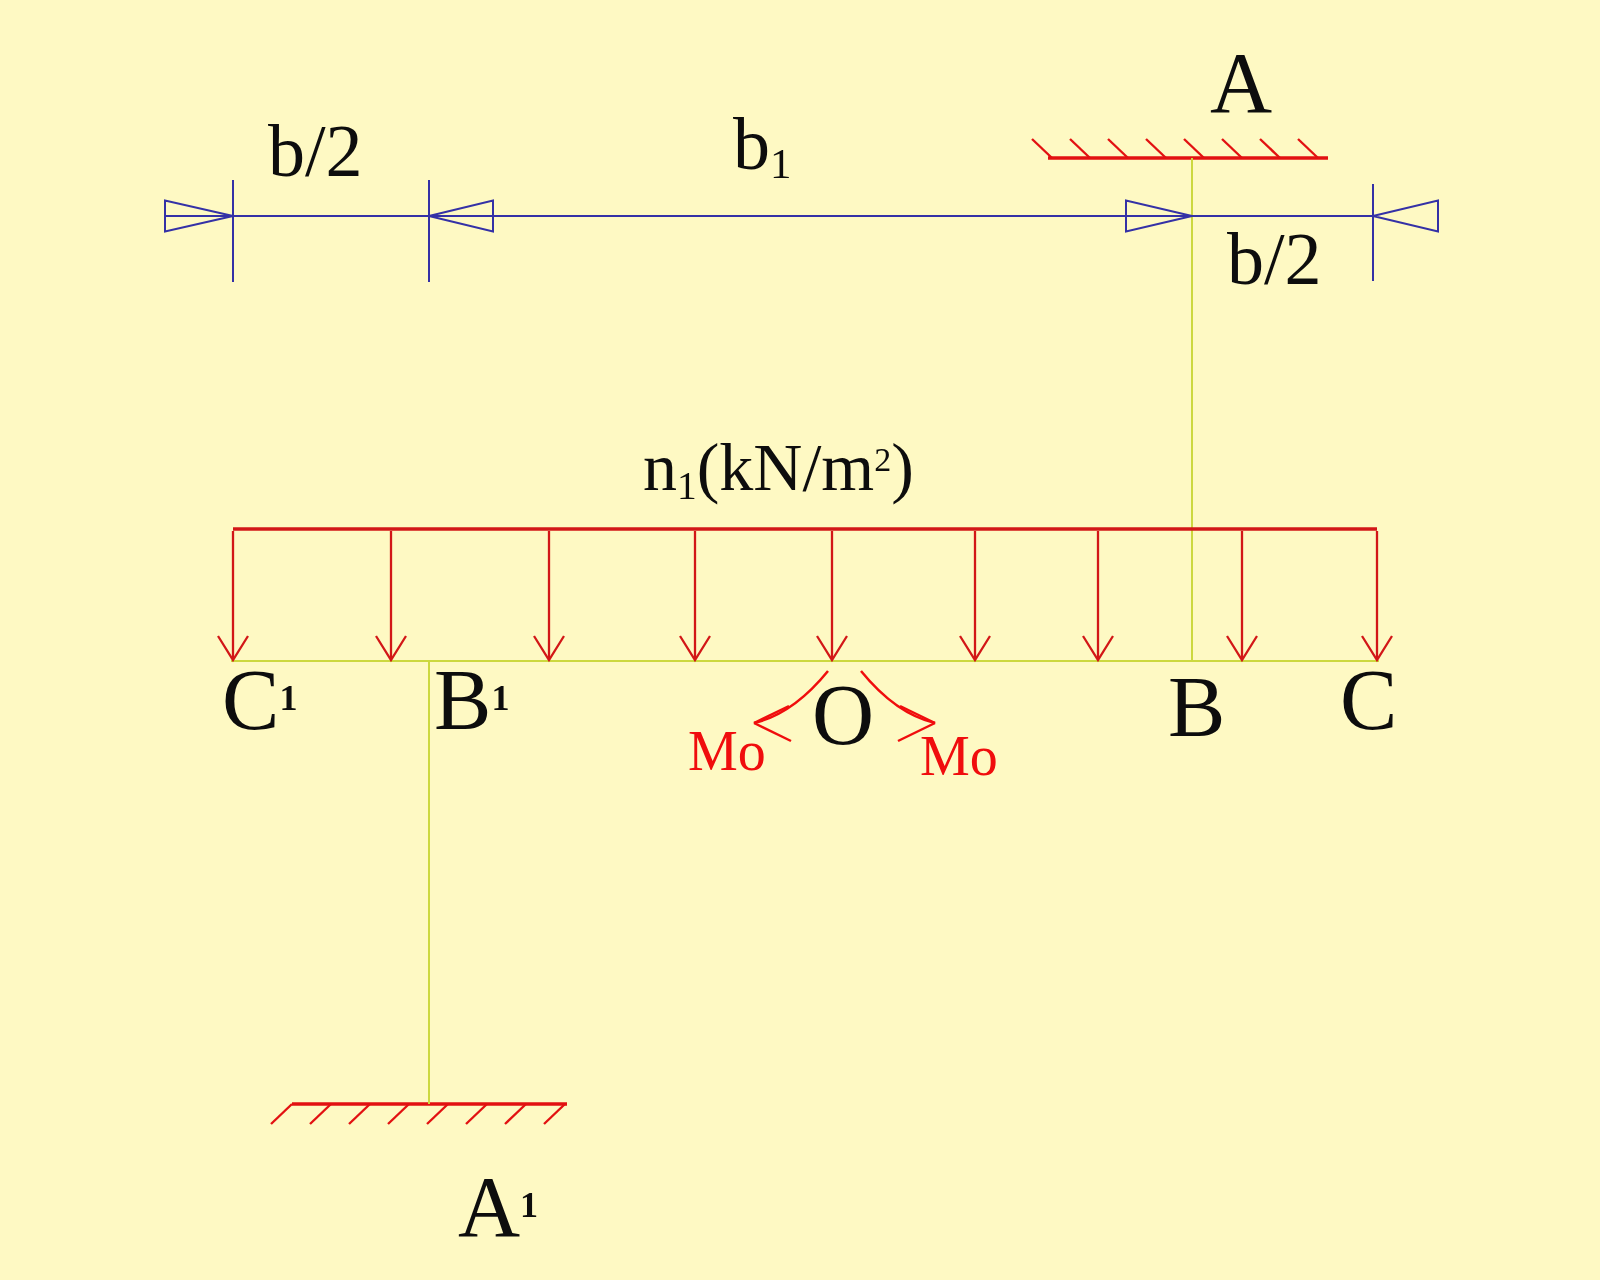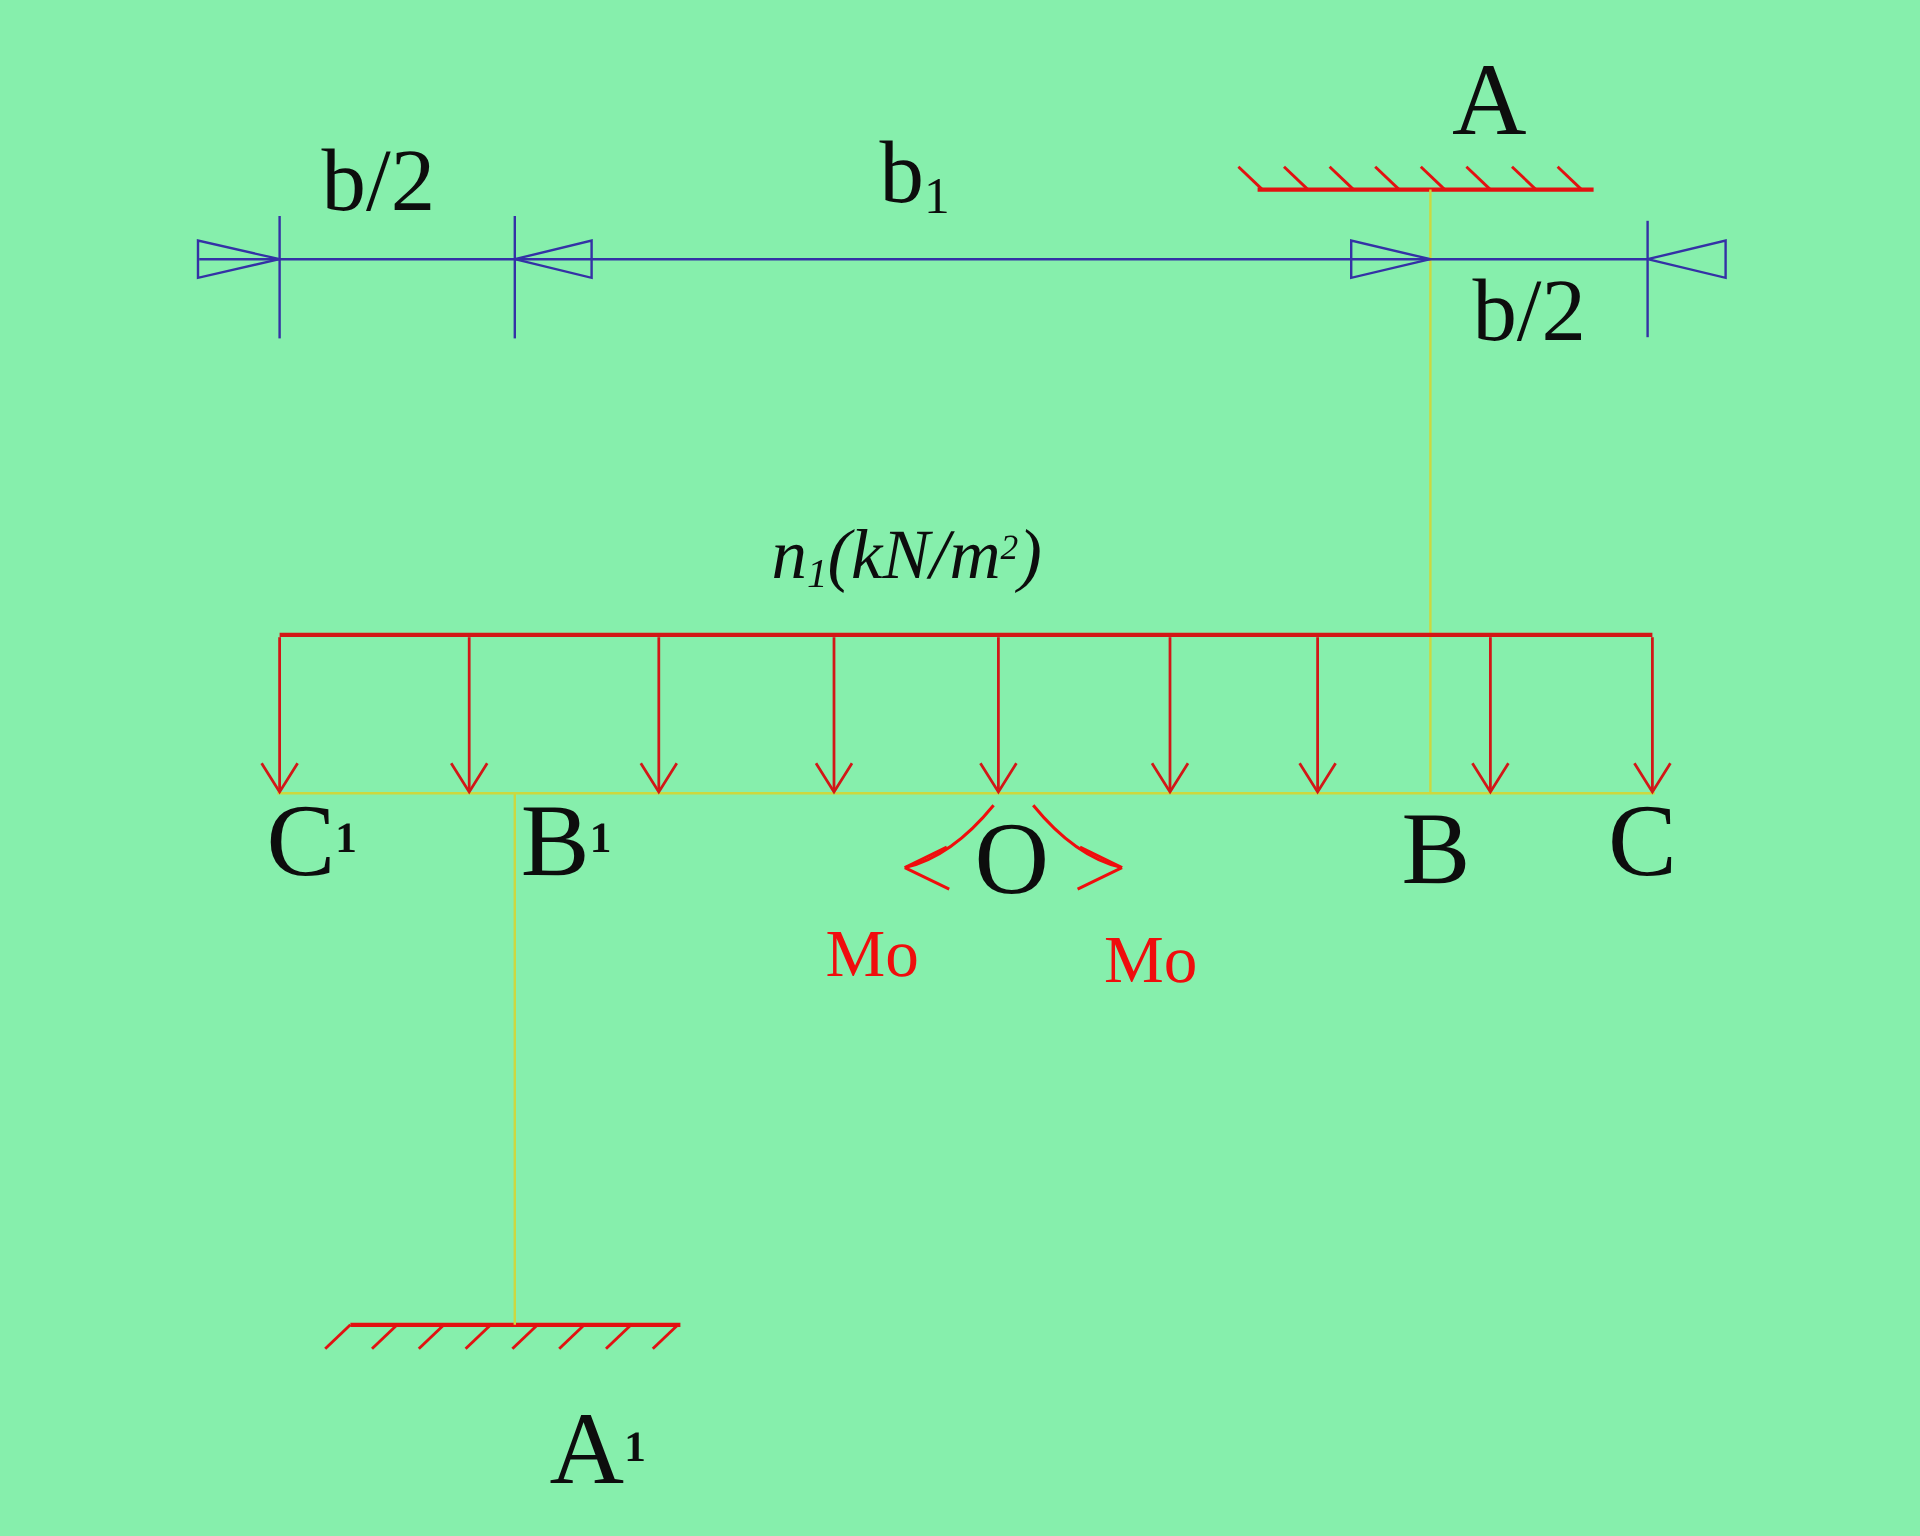--- a/index.html
+++ b/index.html
@@ -1,34 +1,34 @@
 <!DOCTYPE html>
 <html style="--ink: #0d0d0d; --red_load: #d21717; --red_support: #e21111; --red_moment: #f00d0d; --blue_dim: #3431a6; --beam_yellow: #ccd83f;"><head>
 <meta charset="utf-8">
 <style>
   html,body{margin:0;padding:0;background:#ffffff;}
   .canvas{
     position:relative;
     width:1600px;height:1280px;
-    background:#86efac;
+    background:#fef9c3;
     font-family:"Liberation Serif","DejaVu Serif",serif;
     color:var(--ink,#0d0d0d);
     overflow:hidden;
   }
   .canvas svg{position:absolute;left:0;top:0;}
   .lbl{
     position:absolute;
     line-height:1;
     white-space:nowrap;
     color:var(--ink,#0d0d0d);
   }
   .node-lbl{font-size:86px;}
   .dim-lbl{font-size:74px;}
-  .load-lbl{font-size:59px;font-style:italic;}
-  .mo-lbl{font-size:56px;color:var(--red_moment,#f00d0d);margin-top:44px;}
+  .load-lbl{font-size:68px;}
+  .mo-lbl{font-size:56px;color:var(--red_moment,#f00d0d);}
   .sub{font-size:.58em;vertical-align:-0.22em;}
   .sup{font-size:.5em;vertical-align:.55em;}
   .sup1{font-size:.42em;vertical-align:.52em;font-weight:700;}
   
   .st-load{stroke:var(--red_load,#d21717);fill:none;}
   .st-support{stroke:var(--red_support,#e21111);fill:none;}
   .st-moment{stroke:var(--red_moment,#f00d0d);fill:none;}
   .st-dim{stroke:var(--blue_dim,#3431a6);fill:none;}
   .st-beam{stroke:var(--beam_yellow,#ccd83f);fill:none;}
 </style>

